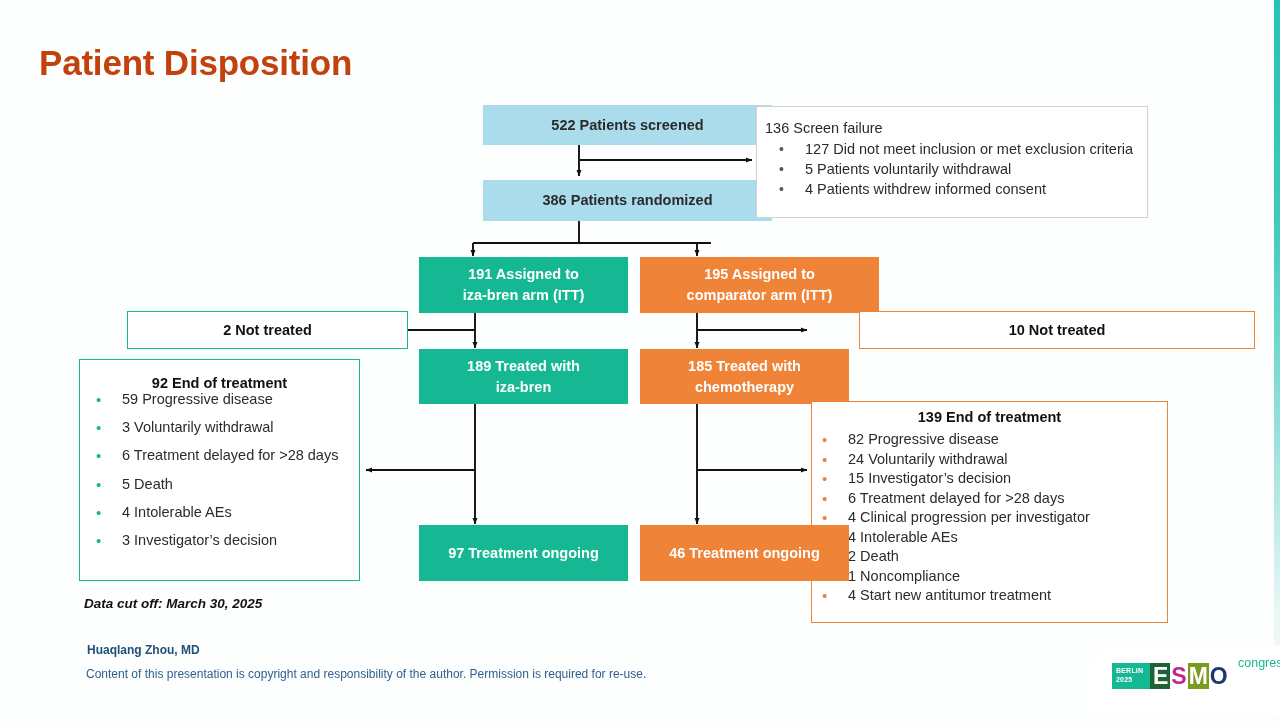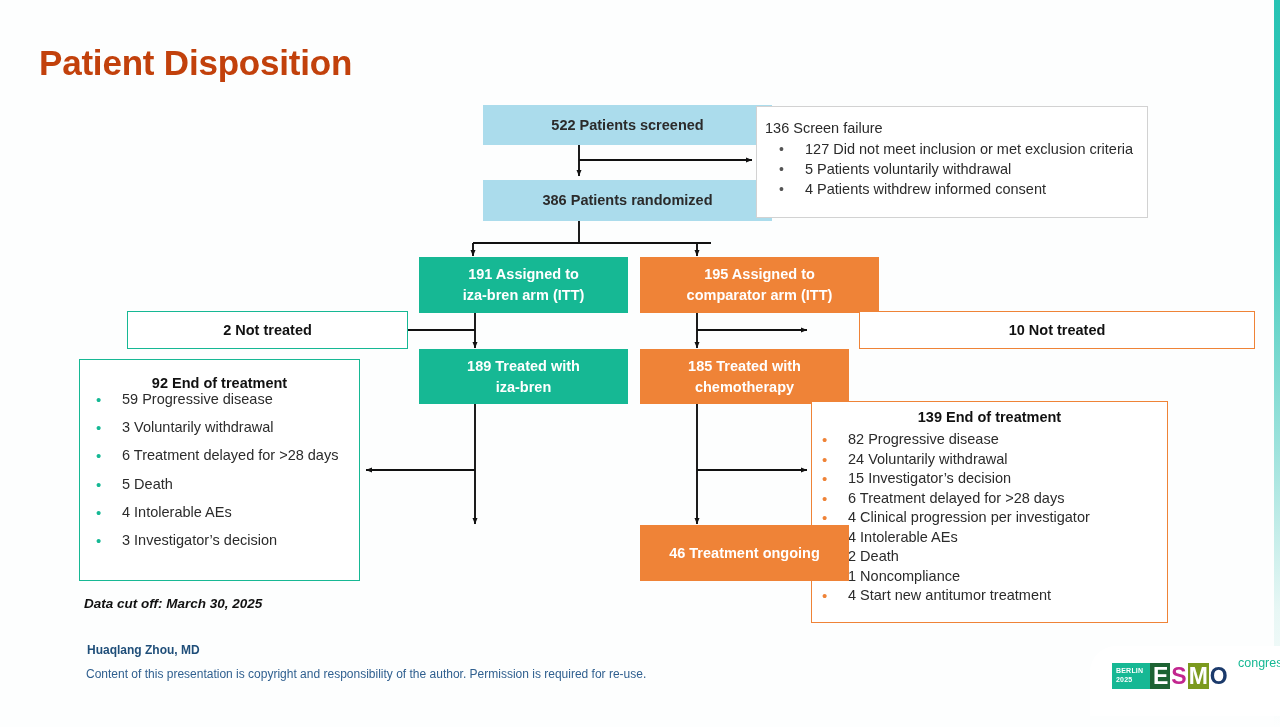--- a/index.html
+++ b/index.html
@@ -404,20 +404,23 @@
         <span class="bullet">•</span>
         <span class="txt">1 Noncompliance</span>
       </li>
       <li>
         <span class="bullet">•</span>
         <span class="txt">4 Start new antitumor treatment</span>
       </li>
     </ul>
   </div>
 
+  <div class="node teal" style="left:371px; top:525px; width:209px; height:56px;">
+    <span class="line">97 Treatment ongoing</span>
+  </div>
 
   <div class="node orange" style="left:592px; top:525px; width:209px; height:56px;">
     <span class="line">46 Treatment ongoing</span>
   </div>
 
   <div id="data-cutoff">Data cut off: March 30, 2025</div>
   <div id="author-name">Huaqlang Zhou, MD</div>
   <div id="copyright-note">Content of this presentation is copyright and responsibility of the author. Permission is required for re-use.</div>
 
   <div id="esmo-logo">

